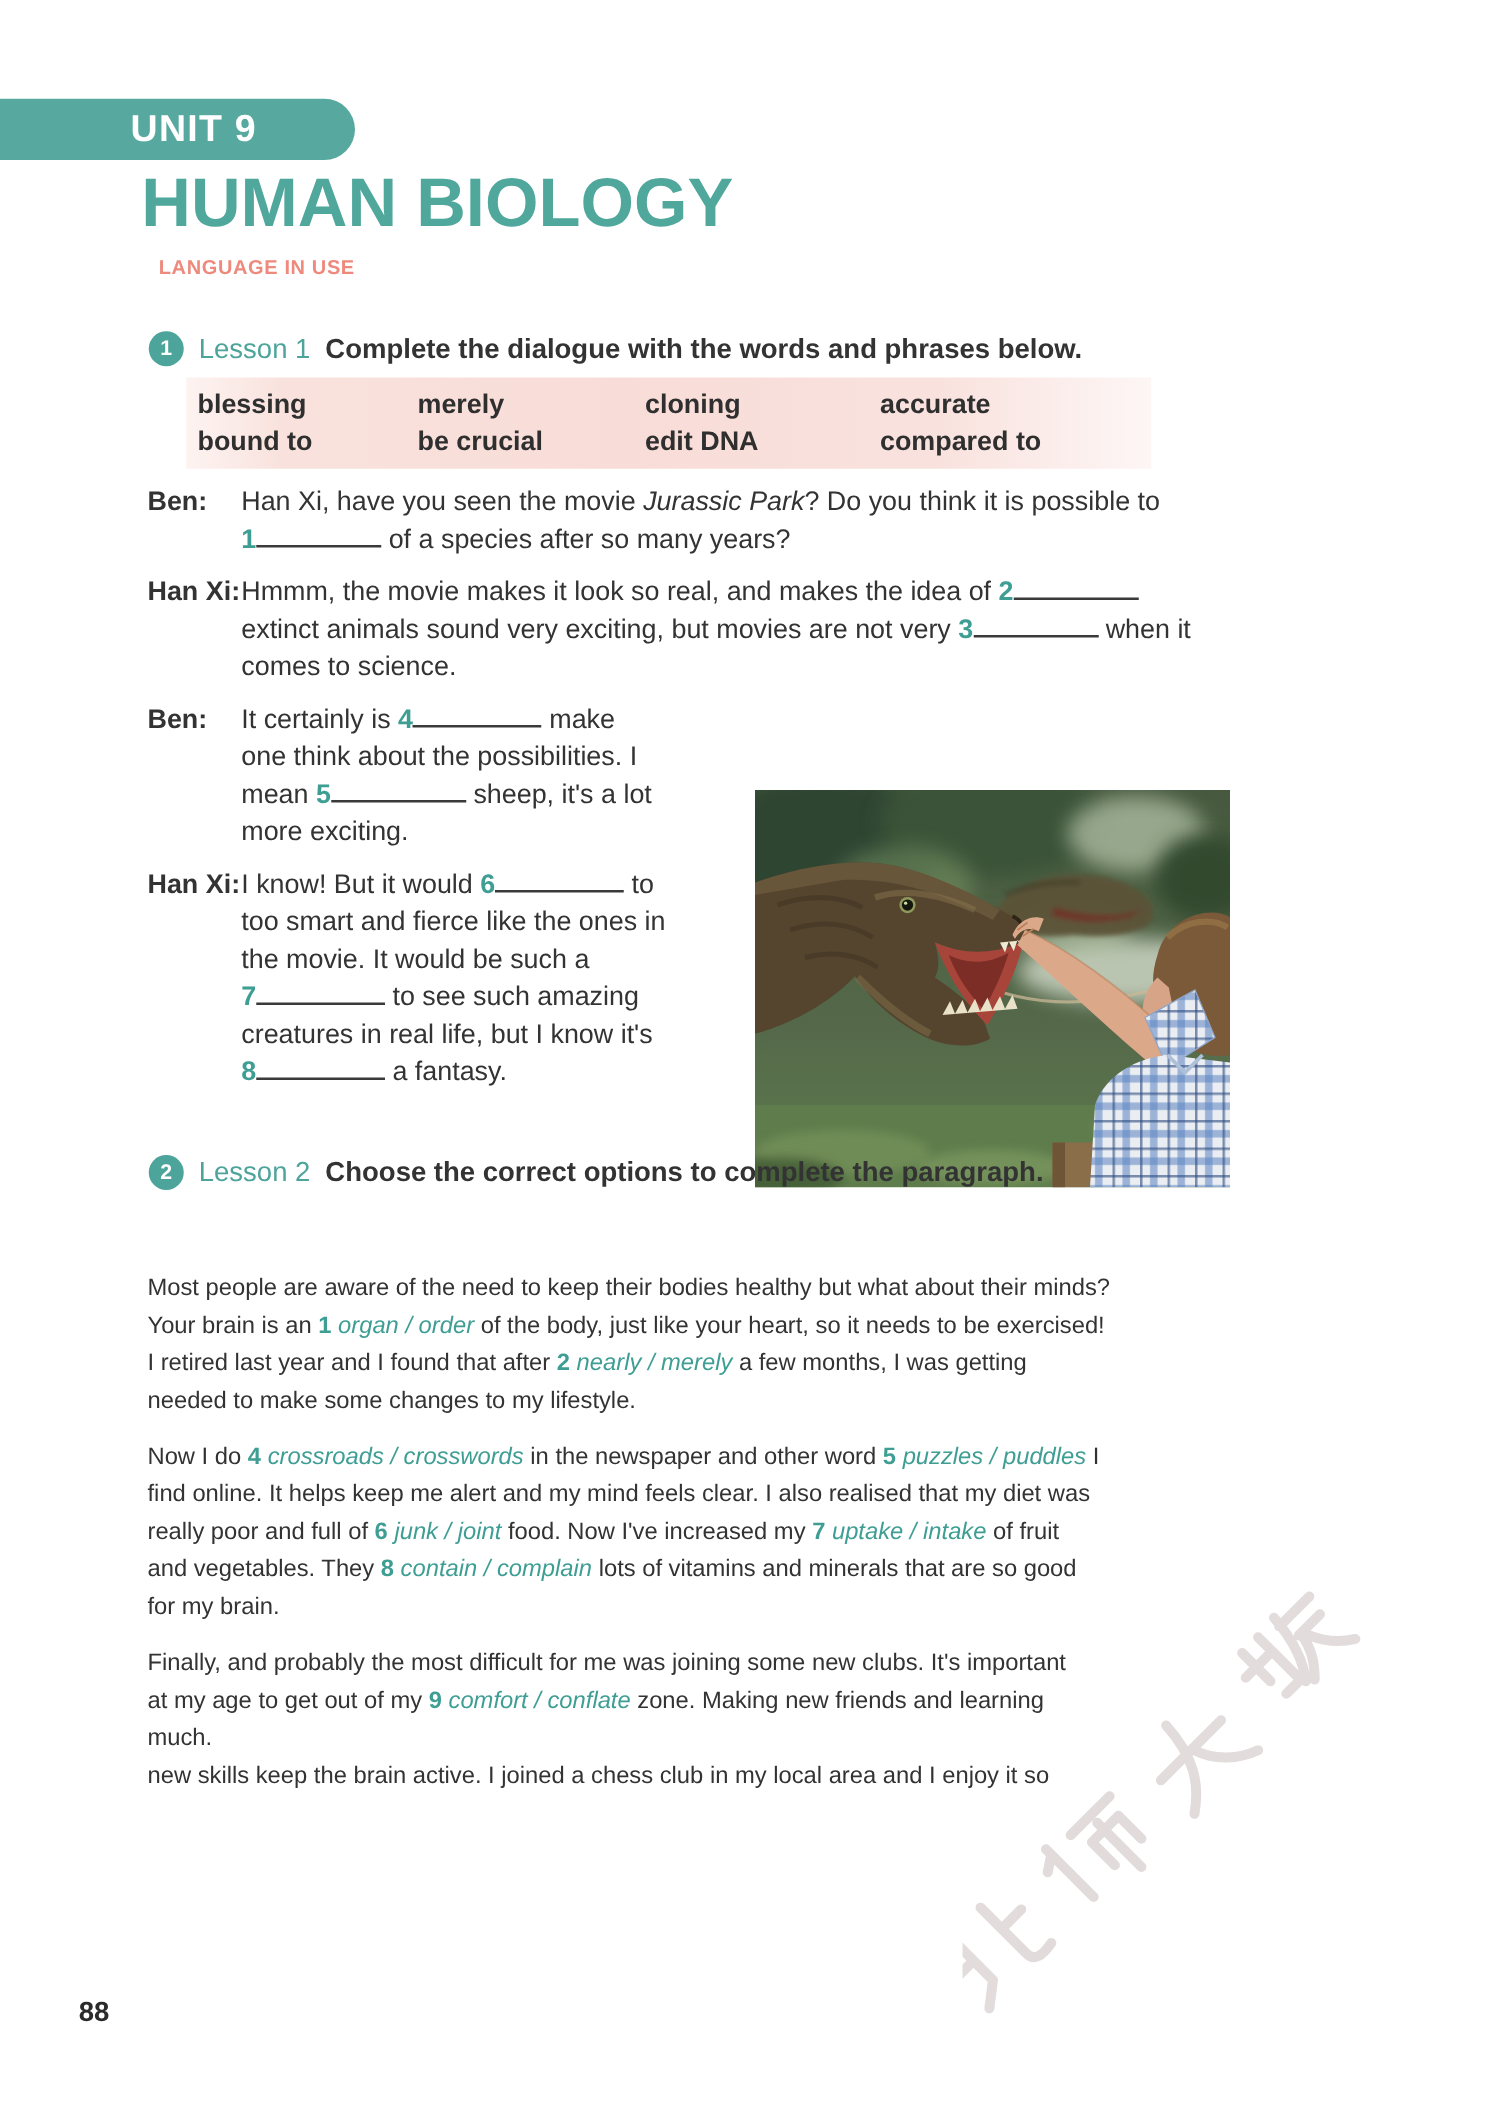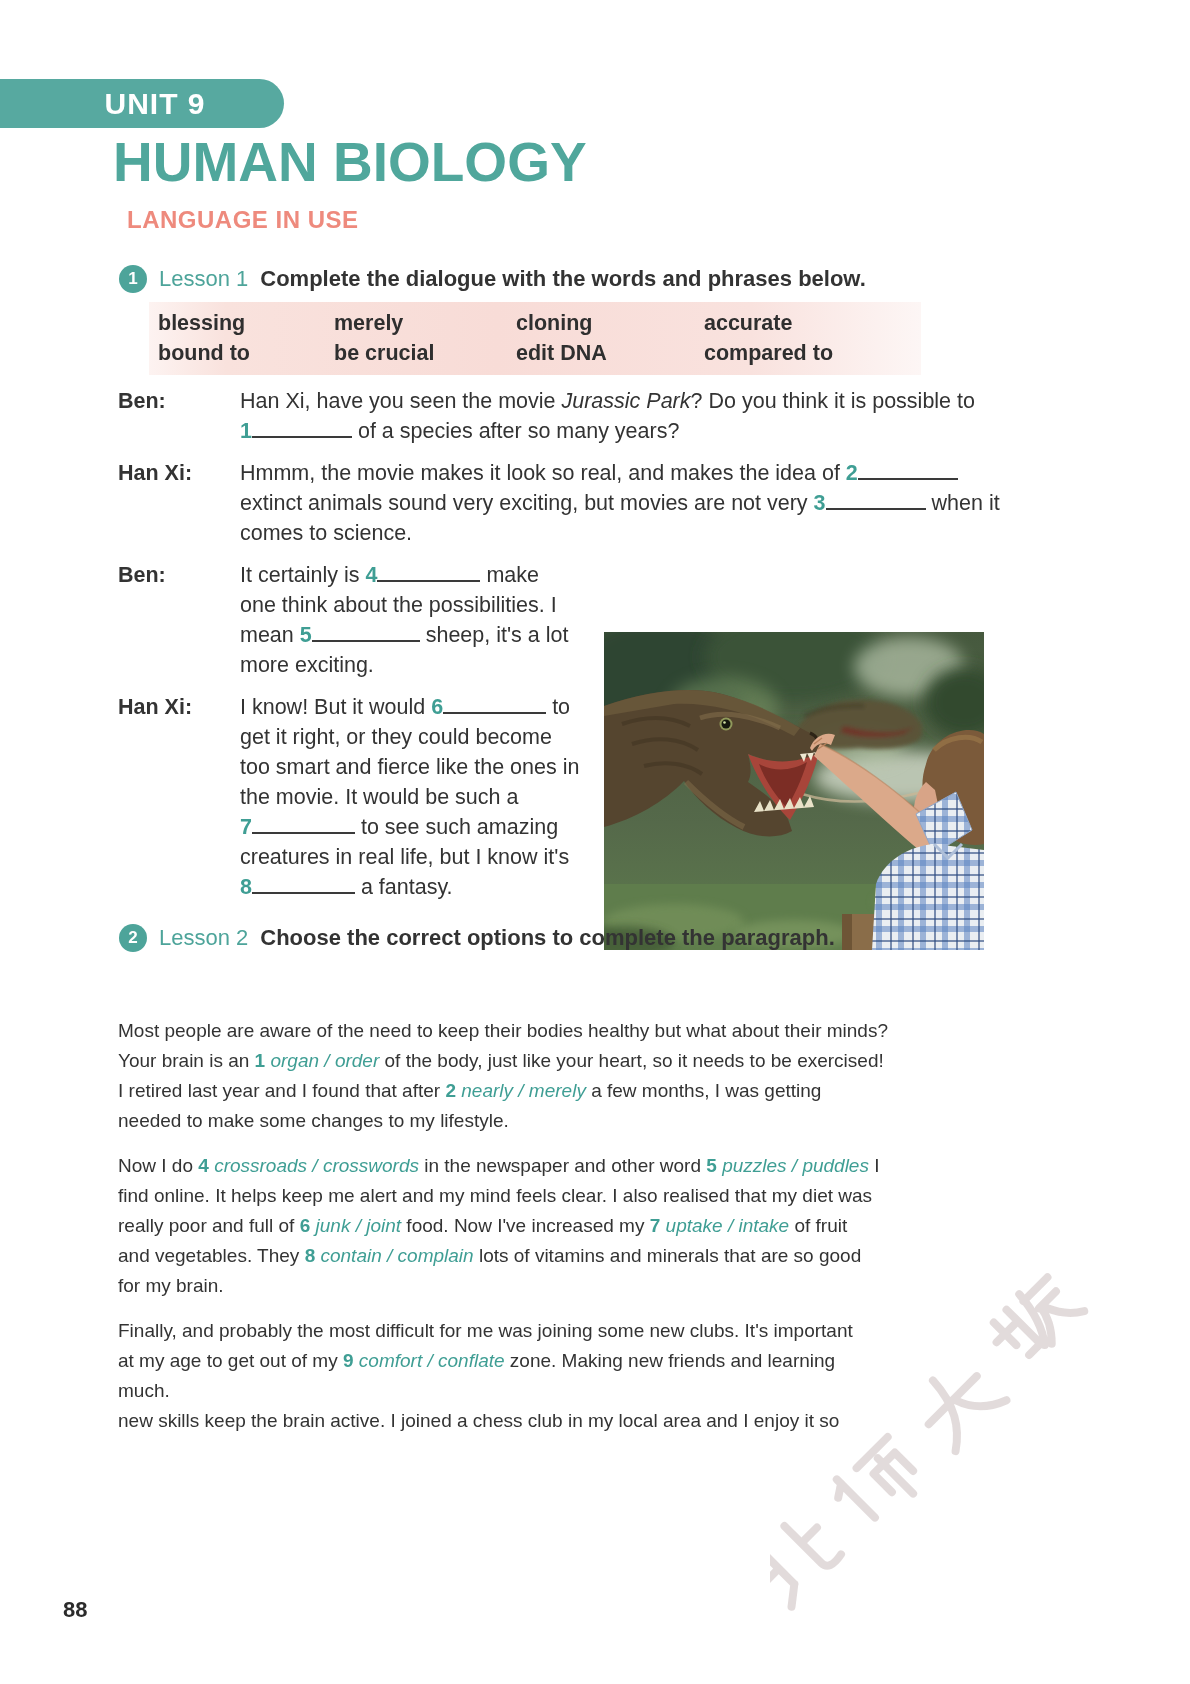--- a/index.html
+++ b/index.html
@@ -5,40 +5,40 @@
   html,body{margin:0;padding:0;background:#ffffff;}
   .page{position:relative;width:1190px;height:1684px;background:#ffffff;overflow:hidden;
         font-family:"Liberation Sans","DejaVu Sans",sans-serif;color:#333333;}
   .abs{position:absolute;}
 
   
   .unit-tab{left:0;top:79px;width:284px;height:49px;box-sizing:border-box;padding-left:26px;
             background:#57a9a0;border-radius:0 26px 26px 0;color:#ffffff;font-weight:bold;
             font-size:30px;line-height:49px;text-align:center;letter-spacing:1px;}
   .page-title{left:113px;top:134px;font-size:55px;line-height:1.05;font-weight:bold;color:#50a79c;}
-  .page-subtitle{left:127px;top:206px;font-size:24px;font-weight:bold;color:#ee8a7d;letter-spacing:.5px;}
+  .page-subtitle{left:127px;top:206px;font-size:16px;font-weight:bold;color:#ee8a7d;letter-spacing:.5px;}
 
   
   .lesson-header{display:flex;align-items:center;gap:12px;height:30px;}
   .lh1{left:119px;top:264px;}
   .lh2{left:119px;top:923px;}
   .badge{width:28px;height:28px;border-radius:50%;background:#4da49a;color:#fff;font-weight:bold;
          font-size:17px;display:flex;align-items:center;justify-content:center;flex:0 0 auto;}
   .lesson-label{color:#4da49a;font-weight:normal;font-size:22px;white-space:nowrap;}
   .lesson-instruction{color:#333;font-weight:bold;font-size:22px;white-space:nowrap;}
 
   
   .wordbank{left:149px;top:302px;width:772px;height:73px;box-sizing:border-box;padding:6px 0 17px 9px;
             background:linear-gradient(90deg,#fdf3f1 0%,#f9e2dd 10%,#f8dcd7 45%,#f9e2de 78%,#fdf6f5 100%);}
   .wb-row{display:grid;grid-template-columns:176px 182px 188px 1fr;height:30px;line-height:30px;
           font-weight:bold;font-size:21.5px;color:#2f2f2f;}
 
   
   .dialogue{left:118px;top:386px;font-size:21.5px;}
-  .turn{display:flex;margin-bottom:12px;gap:47px;}
+  .turn{display:flex;margin-bottom:12px;}
   .speaker{width:75px;flex:0 0 75px;font-weight:bold;white-space:nowrap;line-height:30px;}
   .turn-lines{flex:1 1 auto;}
   .line{height:30px;line-height:30px;white-space:pre;}
   .seg-n{color:#3f9e94;font-weight:bold;}
   .seg-o{color:#3f9e94;font-style:italic;}
   .seg-i{font-style:italic;margin-top:32px;}
   .seg-b{display:inline-block;height:16px;border-bottom:2px solid #3a3a3a;vertical-align:baseline;}
 
   .paragraphs{left:118px;top:1016px;font-size:19px;}
   .para{margin-bottom:15px;}
@@ -103,21 +103,20 @@
           <div class="line"><span class="seg-t">It certainly is </span><span class="seg-n">4</span><span class="seg-b" style="width: 103px;"></span><span class="seg-t"> make</span></div>
           <div class="line"><span class="seg-t">one think about the possibilities. I</span></div>
           <div class="line"><span class="seg-t">mean </span><span class="seg-n">5</span><span class="seg-b" style="width: 108px;"></span><span class="seg-t"> sheep, it's a lot</span></div>
           <div class="line"><span class="seg-t">more exciting.</span></div>
         </div>
       </div>
       <div class="turn">
         <div class="speaker">Han Xi:</div>
         <div class="turn-lines">
           <div class="line"><span class="seg-t">I know! But it would </span><span class="seg-n">6</span><span class="seg-b" style="width: 103px;"></span><span class="seg-t"> to</span></div>
-          <div class="line"><span class="seg-t">get it right, or they could become</span></div>
           <div class="line"><span class="seg-t">too smart and fierce like the ones in</span></div>
           <div class="line"><span class="seg-t">the movie. It would be such a</span></div>
           <div class="line"><span class="seg-n">7</span><span class="seg-b" style="width: 103px;"></span><span class="seg-t"> to see such amazing</span></div>
           <div class="line"><span class="seg-t">creatures in real life, but I know it's</span></div>
           <div class="line"><span class="seg-n">8</span><span class="seg-b" style="width: 103px;"></span><span class="seg-t"> a fantasy.</span></div>
         </div>
       </div>
     </div>
 
   <div class="abs photo">

